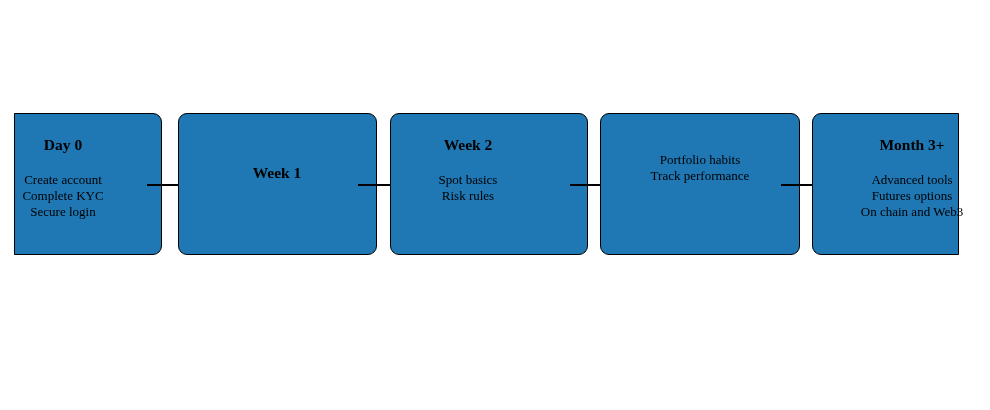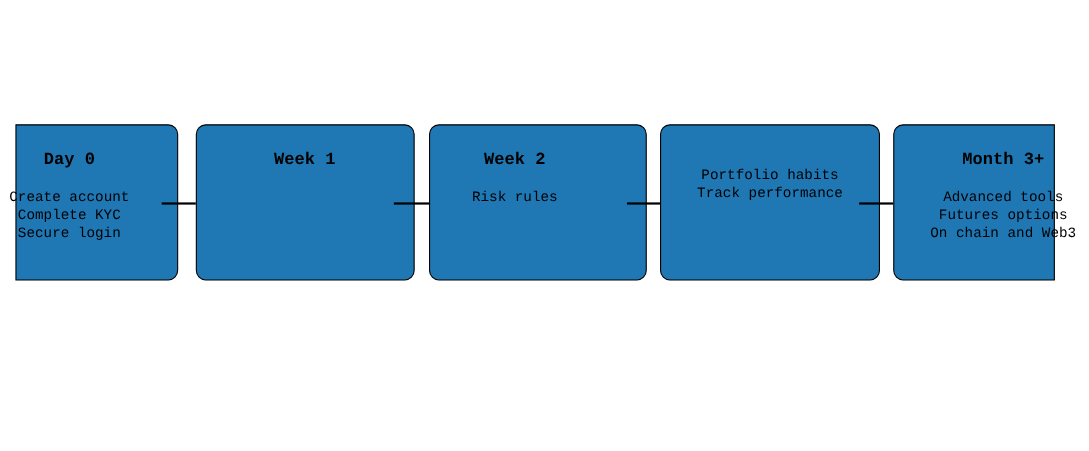--- a/index.html
+++ b/index.html
@@ -6,21 +6,21 @@
     margin: 0;
     padding: 0;
     background: #ffffff;
   }
   .canvas {
     position: relative;
     width: 990px;
     height: 410px;
     background: #ffffff;
     overflow: hidden;
-    font-family: Liberation Mono, monospace;
+    font-family: Liberation Serif, serif;
   }
   .box {
     position: absolute;
     top: 113px;
     height: 142px;
     box-sizing: border-box;
     background: #1f77b4;
     border: 1.7px solid #000000;
     border-radius: 9px;
     z-index: 1;
@@ -54,21 +54,21 @@
   .label {
     position: absolute;
     top: 135px;
     width: 220px;
     text-align: center;
     color: #000000;
     z-index: 3;
     pointer-events: none;
   }
   .label.lbl-0 { left: -47px; }
-  .label.lbl-1 { left: 167px; }
+  .label.lbl-1 { left: 167px; margin-top: 28px; }
   .label.lbl-2 { left: 358px; }
   .label.lbl-3 { left: 590px; }
   .label.lbl-4 { left: 802px; }
   .stage-title {
     font-size: 15.5px;
     font-weight: bold;
     line-height: 20px;
     white-space: nowrap;
   }
   .stage-items {
@@ -103,20 +103,21 @@
     </div>
   </div>
 
   <div class="label lbl-1">
     <div class="stage-title">Week 1</div>
   </div>
 
   <div class="label lbl-2">
     <div class="stage-title">Week 2</div>
     <div class="stage-items">
+      <div class="stage-item">Spot basics</div>
       <div class="stage-item">Risk rules</div>
     </div>
   </div>
 
   <div class="label lbl-3">
     <div class="stage-items">
       <div class="stage-item">Portfolio habits</div>
       <div class="stage-item">Track performance</div>
     </div>
   </div>

